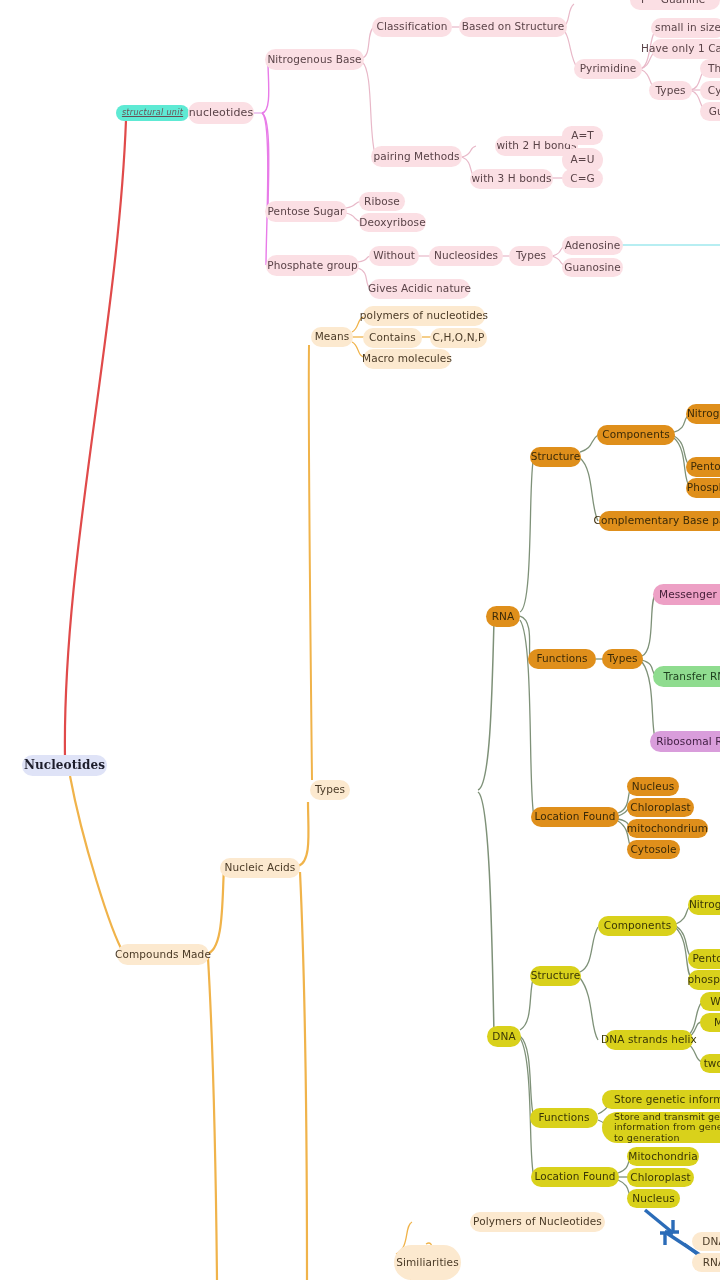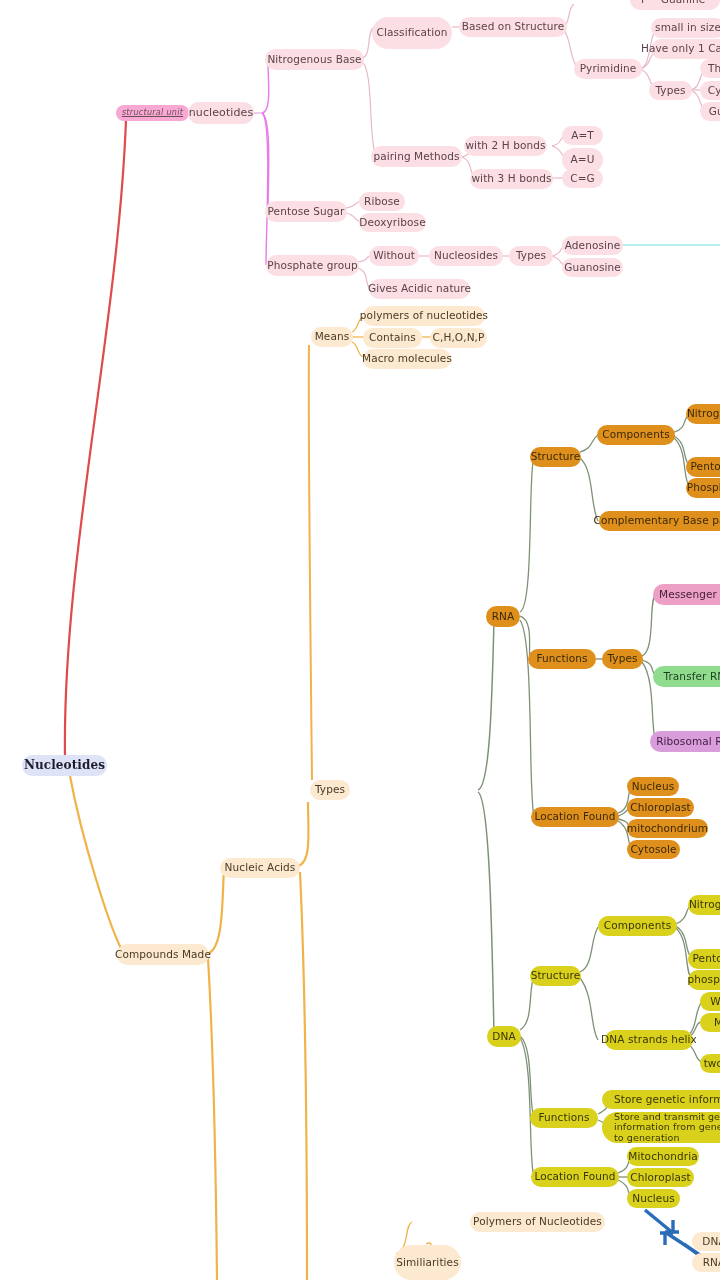--- a/index.html
+++ b/index.html
@@ -23,21 +23,21 @@
     line-height:1.12;
     letter-spacing:.1px;
     color:#3a3028;
     font-size:10.5px;
     padding:3px 8px;
     z-index:3;
   }
   .node.wrap{white-space:normal;}
   
   .pink      {background:#fbdfe4;color:#5a4348;}
-  .pinkpale  {background:#f9a8d4;color:#6a4f55;}
+  .pinkpale  {background:#5eead4;color:#6a4f55;}
   .root      {background:#dfe3f7;color:#1d1d2b;font-weight:bold;font-family:"DejaVu Serif","Liberation Serif",serif;font-size:12px;}
   .cream     {background:#fce9cf;color:#4a3a26;}
   .orange    {background:#df8f1b;color:#3a2a08;}
   .yellow    {background:#d9d11b;color:#3a3706;}
   .cyan      {background:#2ad2db;color:#0d3b3d;}
   .mpink     {background:#eda0c5;color:#47203a;}
   .mgreen    {background:#8fdc8f;color:#1d3f1d;}
   .mpurple   {background:#d99ddb;color:#3f1d41;}
   .italicu   {font-style:italic;text-decoration:underline;font-size:8px;letter-spacing:.3px;}
 </style>
@@ -161,36 +161,36 @@
     <path d="M684,1244 L700,1256" stroke="#2b6cb8" stroke-width="3.4" fill="none"></path>
   </svg>
 
   <div class="node root" style="left:22px;top:755px;width:85px;height:21px;">Nucleotides</div>
 
   <div class="node pinkpale italicu" style="left:116px;top:105px;width:73px;height:16px;">structural  unit</div>
   <div class="node pink" style="left:188px;top:102px;width:66px;height:22px;font-size:11px;">nucleotides</div>
 
   <div class="node pink" style="left:265px;top:49px;width:99px;height:21px;">Nitrogenous Base</div>
 
-  <div class="node pink" style="left:372px;top:17px;width:80px;height:32px;">Classification</div>
+  <div class="node pink" style="left:372px;top:17px;width:80px;height:20px;">Classification</div>
   <div class="node pink" style="left:459px;top:17px;width:108px;height:20px;">Based on Structure</div>
 
   <div class="node pink" style="left:630px;top:-10px;width:56px;height:20px;">Purine</div>
   <div class="node pink" style="left:646px;top:-10px;width:74px;height:20px;">Guanine</div>
 
   <div class="node pink" style="left:574px;top:59px;width:68px;height:20px;">Pyrimidine</div>
   <div class="node pink" style="left:651px;top:18px;width:74px;height:20px;">small in size</div>
   <div class="node pink" style="left:651px;top:39px;width:110px;height:20px;">Have only 1 Carbon ring</div>
   <div class="node pink" style="left:649px;top:81px;width:43px;height:19px;">Types</div>
   <div class="node pink" style="left:700px;top:59px;width:62px;height:19px;">Thymine</div>
   <div class="node pink" style="left:700px;top:81px;width:62px;height:19px;">Cytosine</div>
   <div class="node pink" style="left:700px;top:102px;width:62px;height:19px;">Guanine</div>
 
   <div class="node pink" style="left:371px;top:146px;width:91px;height:21px;">pairing Methods</div>
-  <div class="node pink" style="left:464px;top:136px;width:83px;height:20px;">with 2 H bonds</div>
+  <div class="node pink" style="left:495px;top:136px;width:83px;height:20px;">with 2 H bonds</div>
   <div class="node pink" style="left:470px;top:169px;width:83px;height:20px;">with 3 H bonds</div>
   <div class="node pink" style="left:562px;top:126px;width:41px;height:19px;">A=T</div>
   <div class="node pink" style="left:562px;top:148px;width:41px;height:24px;">A=U</div>
   <div class="node pink" style="left:562px;top:169px;width:41px;height:19px;">C=G</div>
 
   <div class="node pink" style="left:265px;top:201px;width:82px;height:21px;">Pentose Sugar</div>
   <div class="node pink" style="left:359px;top:192px;width:46px;height:19px;">Ribose</div>
   <div class="node pink" style="left:359px;top:213px;width:67px;height:19px;">Deoxyribose</div>
 
   <div class="node pink" style="left:266px;top:255px;width:93px;height:21px;">Phosphate group</div>

